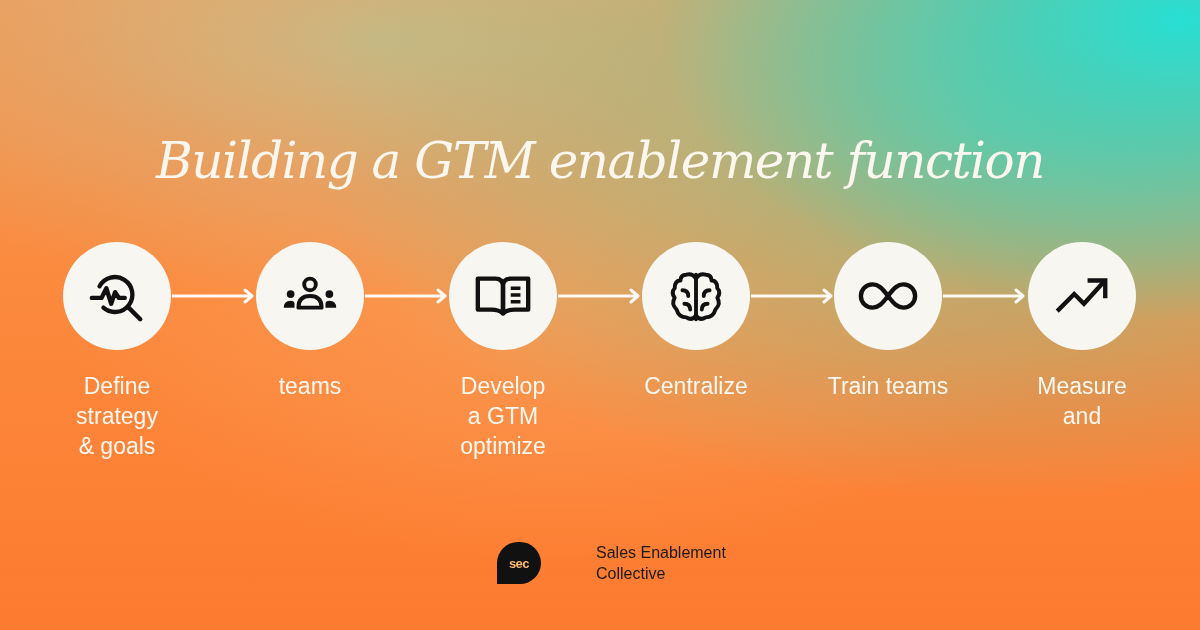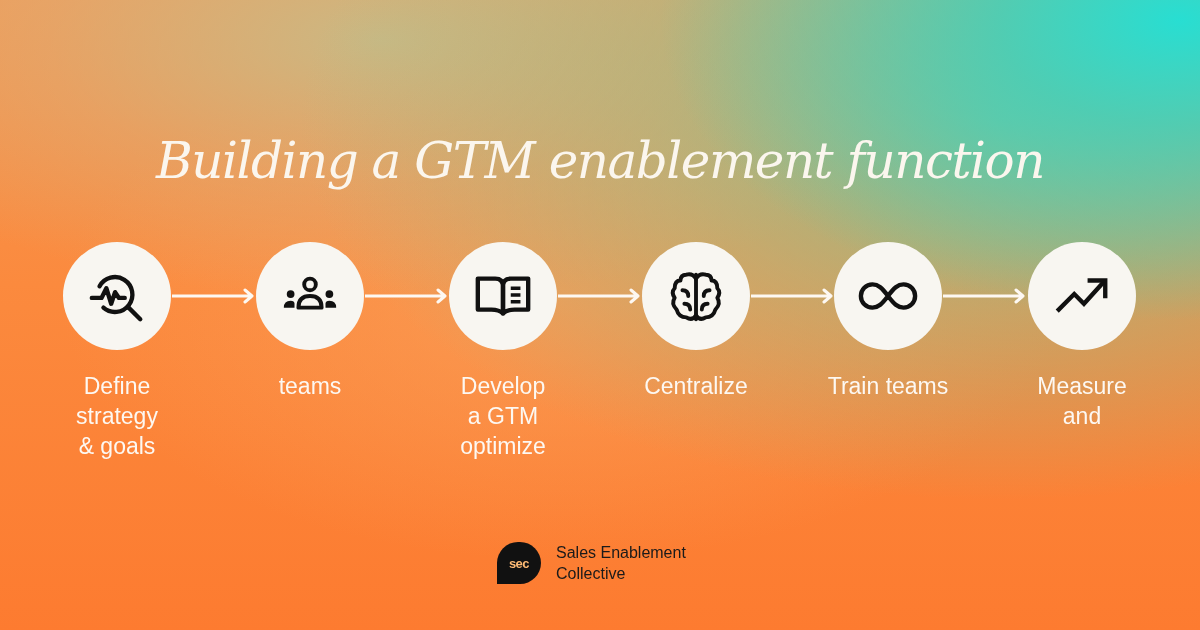--- a/index.html
+++ b/index.html
@@ -14,21 +14,21 @@
   .title{position:absolute;left:0;right:0;top:98px;text-align:center;color:#fbf6ee;
     font-family:"DejaVu Serif","Liberation Serif",serif;font-style:italic;font-weight:normal;font-size:50px;letter-spacing:-1.5px;}
   .circle{position:absolute;width:108px;height:108px;border-radius:50%;background:#f8f6f1;top:242px;display:flex;align-items:center;justify-content:center;}
   .circle svg{width:62px;height:62px;}
   .arrow{position:absolute;top:288px;height:16px;}
   .label{position:absolute;top:371px;width:190px;text-align:center;color:#fdf8f2;font-size:23px;line-height:30px;font-weight:500;}
   .label span{display:block;}
   .logo{position:absolute;left:497px;top:542px;width:44px;height:42px;background:#111;border-radius:22px 22px 22px 0;display:flex;align-items:center;justify-content:center;}
   .logo span{color:#fdba74;font-weight:bold;font-size:13px;letter-spacing:-0.5px;}
   .brand{position:absolute;left:556px;top:542px;color:#1a1a1a;font-size:16px;line-height:21px;}
-  .brand span{display:block;}
+  .brand span{display:block;margin-left:40px;}
 </style>
 </head>
 <body>
 
 <div class="bg"></div>
 
 <h1 class="title">Building a GTM enablement function</h1>
 
 <div class="circle" style="left:63px">
   <svg viewBox="0 0 64 64" fill="none" stroke="#111" stroke-width="4.5" stroke-linecap="round" stroke-linejoin="round">

